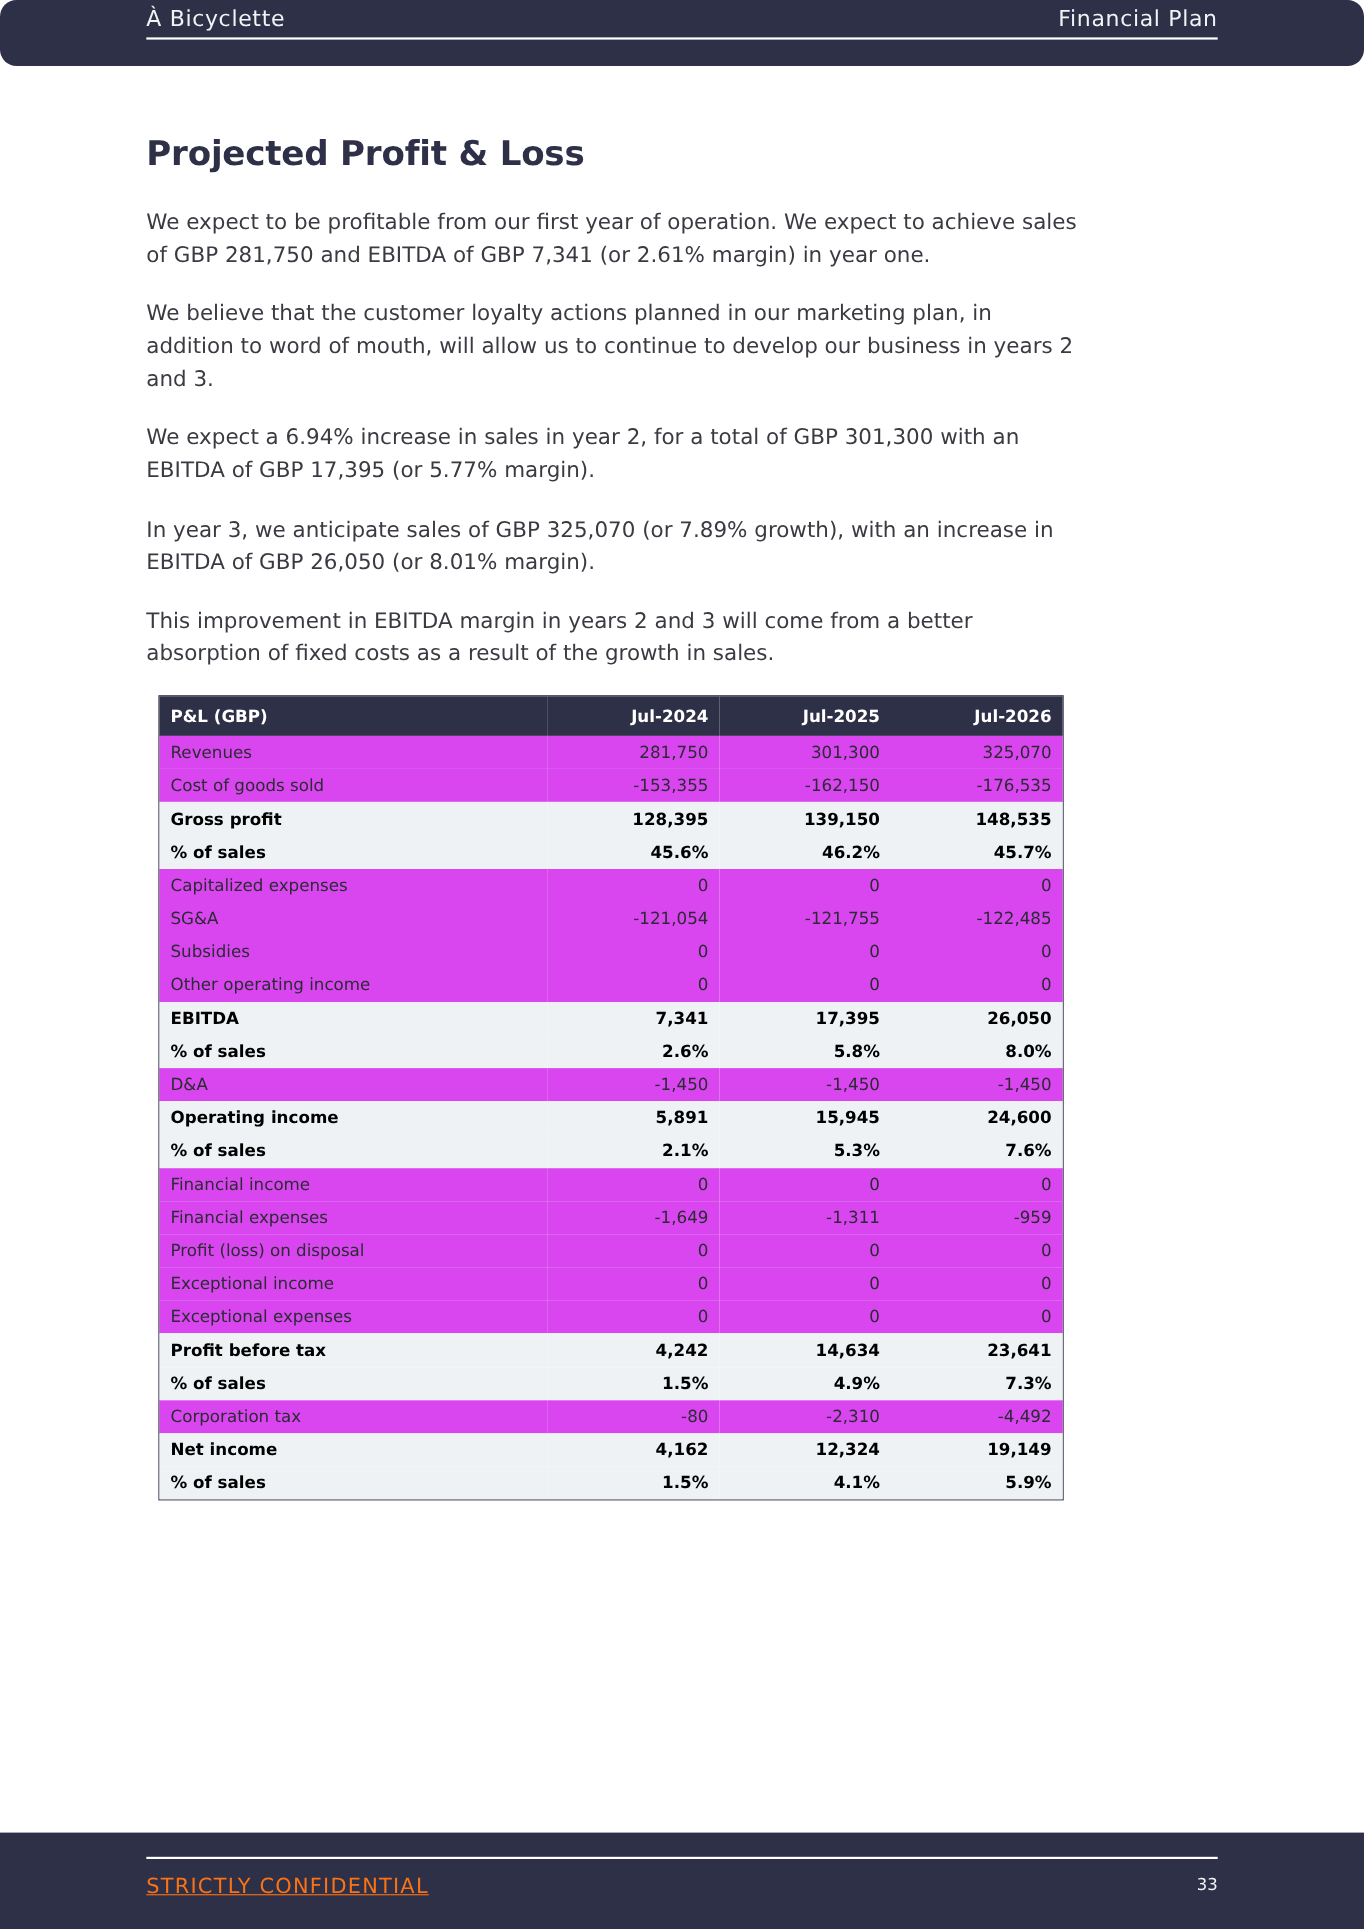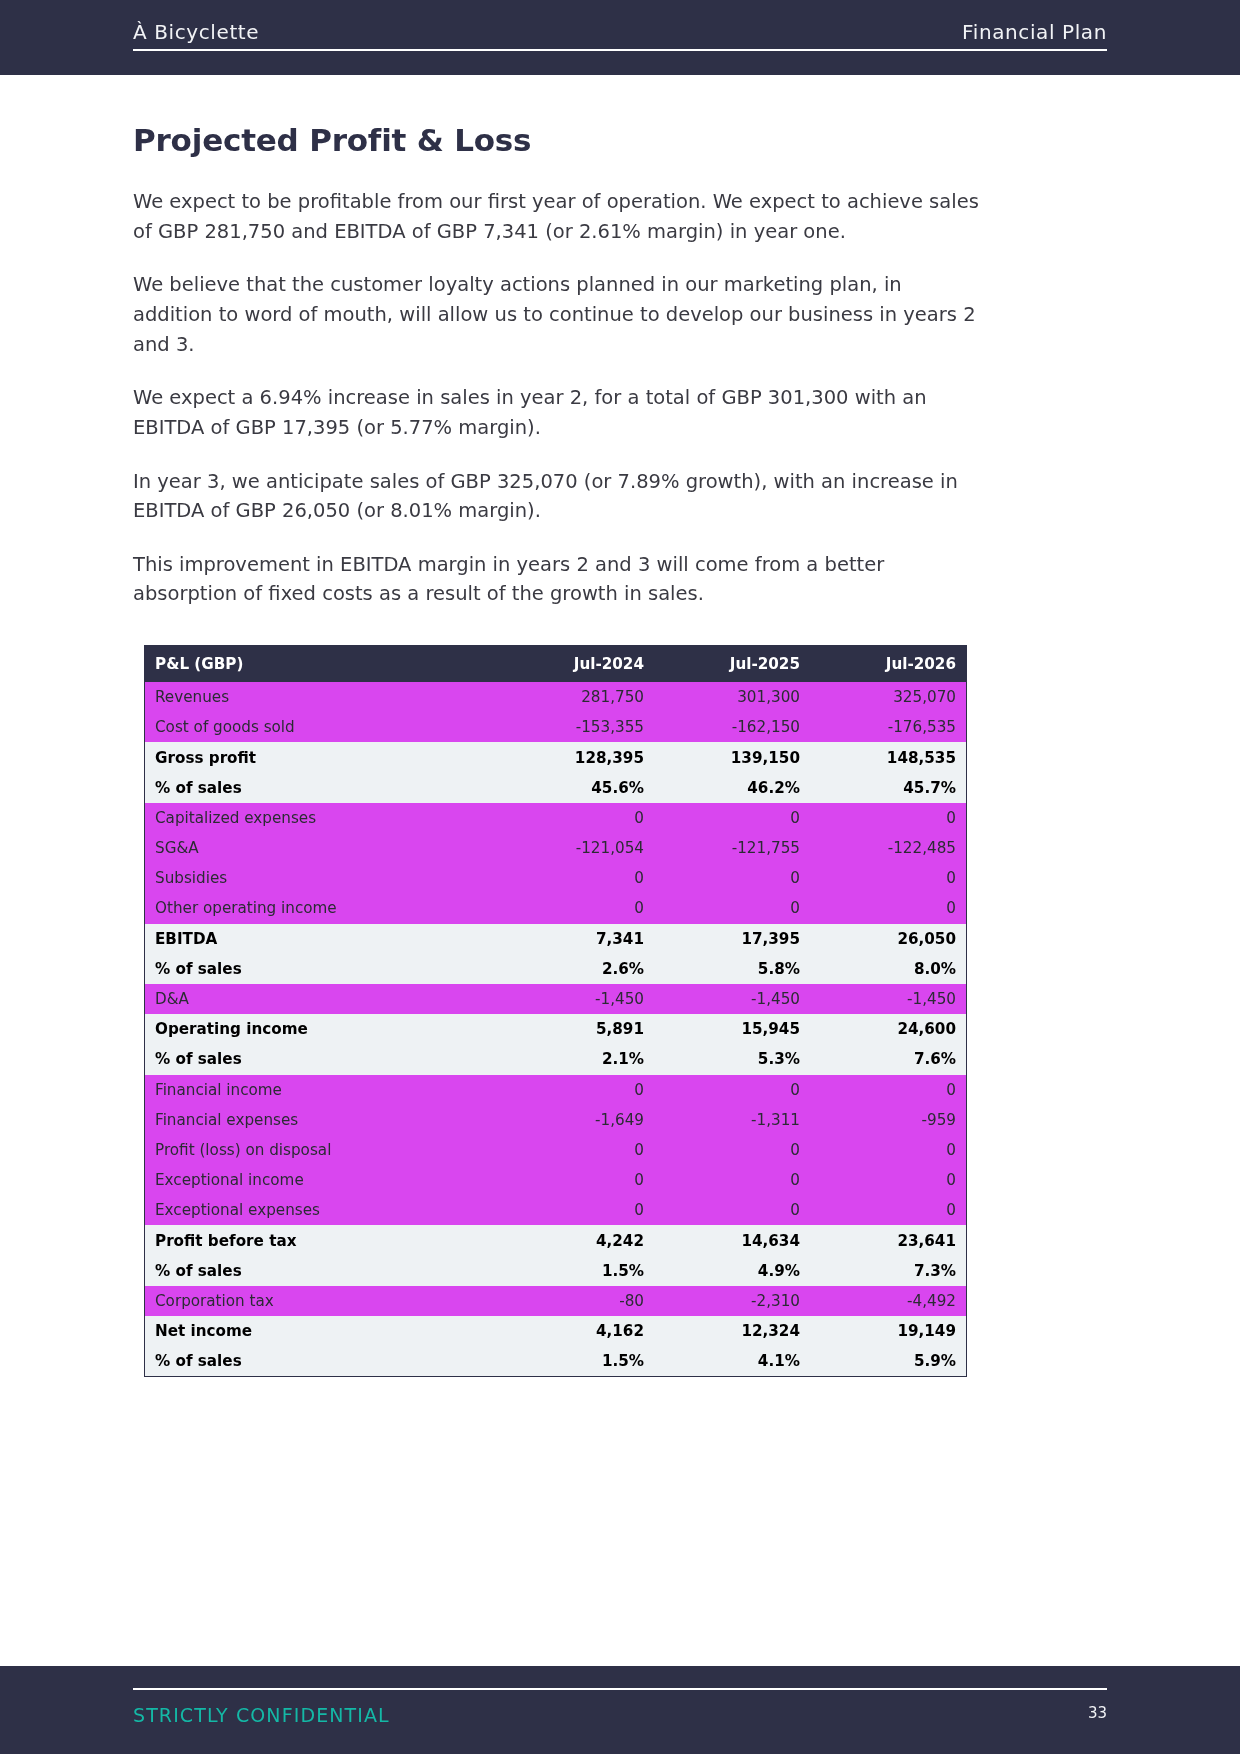--- a/index.html
+++ b/index.html
@@ -15,23 +15,24 @@
     position: relative;
     overflow: hidden;
   }
 
   
   .page-header {
     position: absolute;
     top: 0;
     left: 0;
     width: 1240px;
-    height: 75px;
+    height: 60px;
     background: #2e3047;
     box-sizing: border-box;
+    border-radius: 15px;
   }
   .header-inner {
     position: absolute;
     left: 133px;
     right: 133px;
     bottom: 24px;
     display: flex;
     justify-content: space-between;
     align-items: flex-end;
     border-bottom: 2px solid #ffffff;
@@ -66,21 +67,21 @@
     color: #3a3a42;
     margin: 0;
     padding-top: 24px;
     text-align: left;
     font-weight: 400;
   }
   .body-para.first { padding-top: 28px; }
 
   
   .table-wrap {
-    margin-top: 36px;
+    margin-top: 23px;
     margin-left: 11px;
     width: 823px;
     border: 1.5px solid #2e3047;
     box-sizing: border-box;
   }
   table.pnl {
     width: 100%;
     border-collapse: collapse;
     font-size: 15.2px;
     table-layout: fixed;
@@ -133,24 +134,25 @@
     left: 133px;
     right: 133px;
     top: 22px;
     display: flex;
     justify-content: space-between;
     align-items: flex-start;
     border-top: 2px solid #ffffff;
     padding-top: 14px;
   }
   .footer-left {
-    color: #14b8a6;
+    color: #f97316;
     font-size: 19px;
     letter-spacing: 1.1px;
     white-space: nowrap;
+    text-decoration: underline;
   }
   .footer-right {
     color: #f2f3f6;
     font-size: 15px;
     white-space: nowrap;
   }
 </style>
 </head>
 <body>
 

